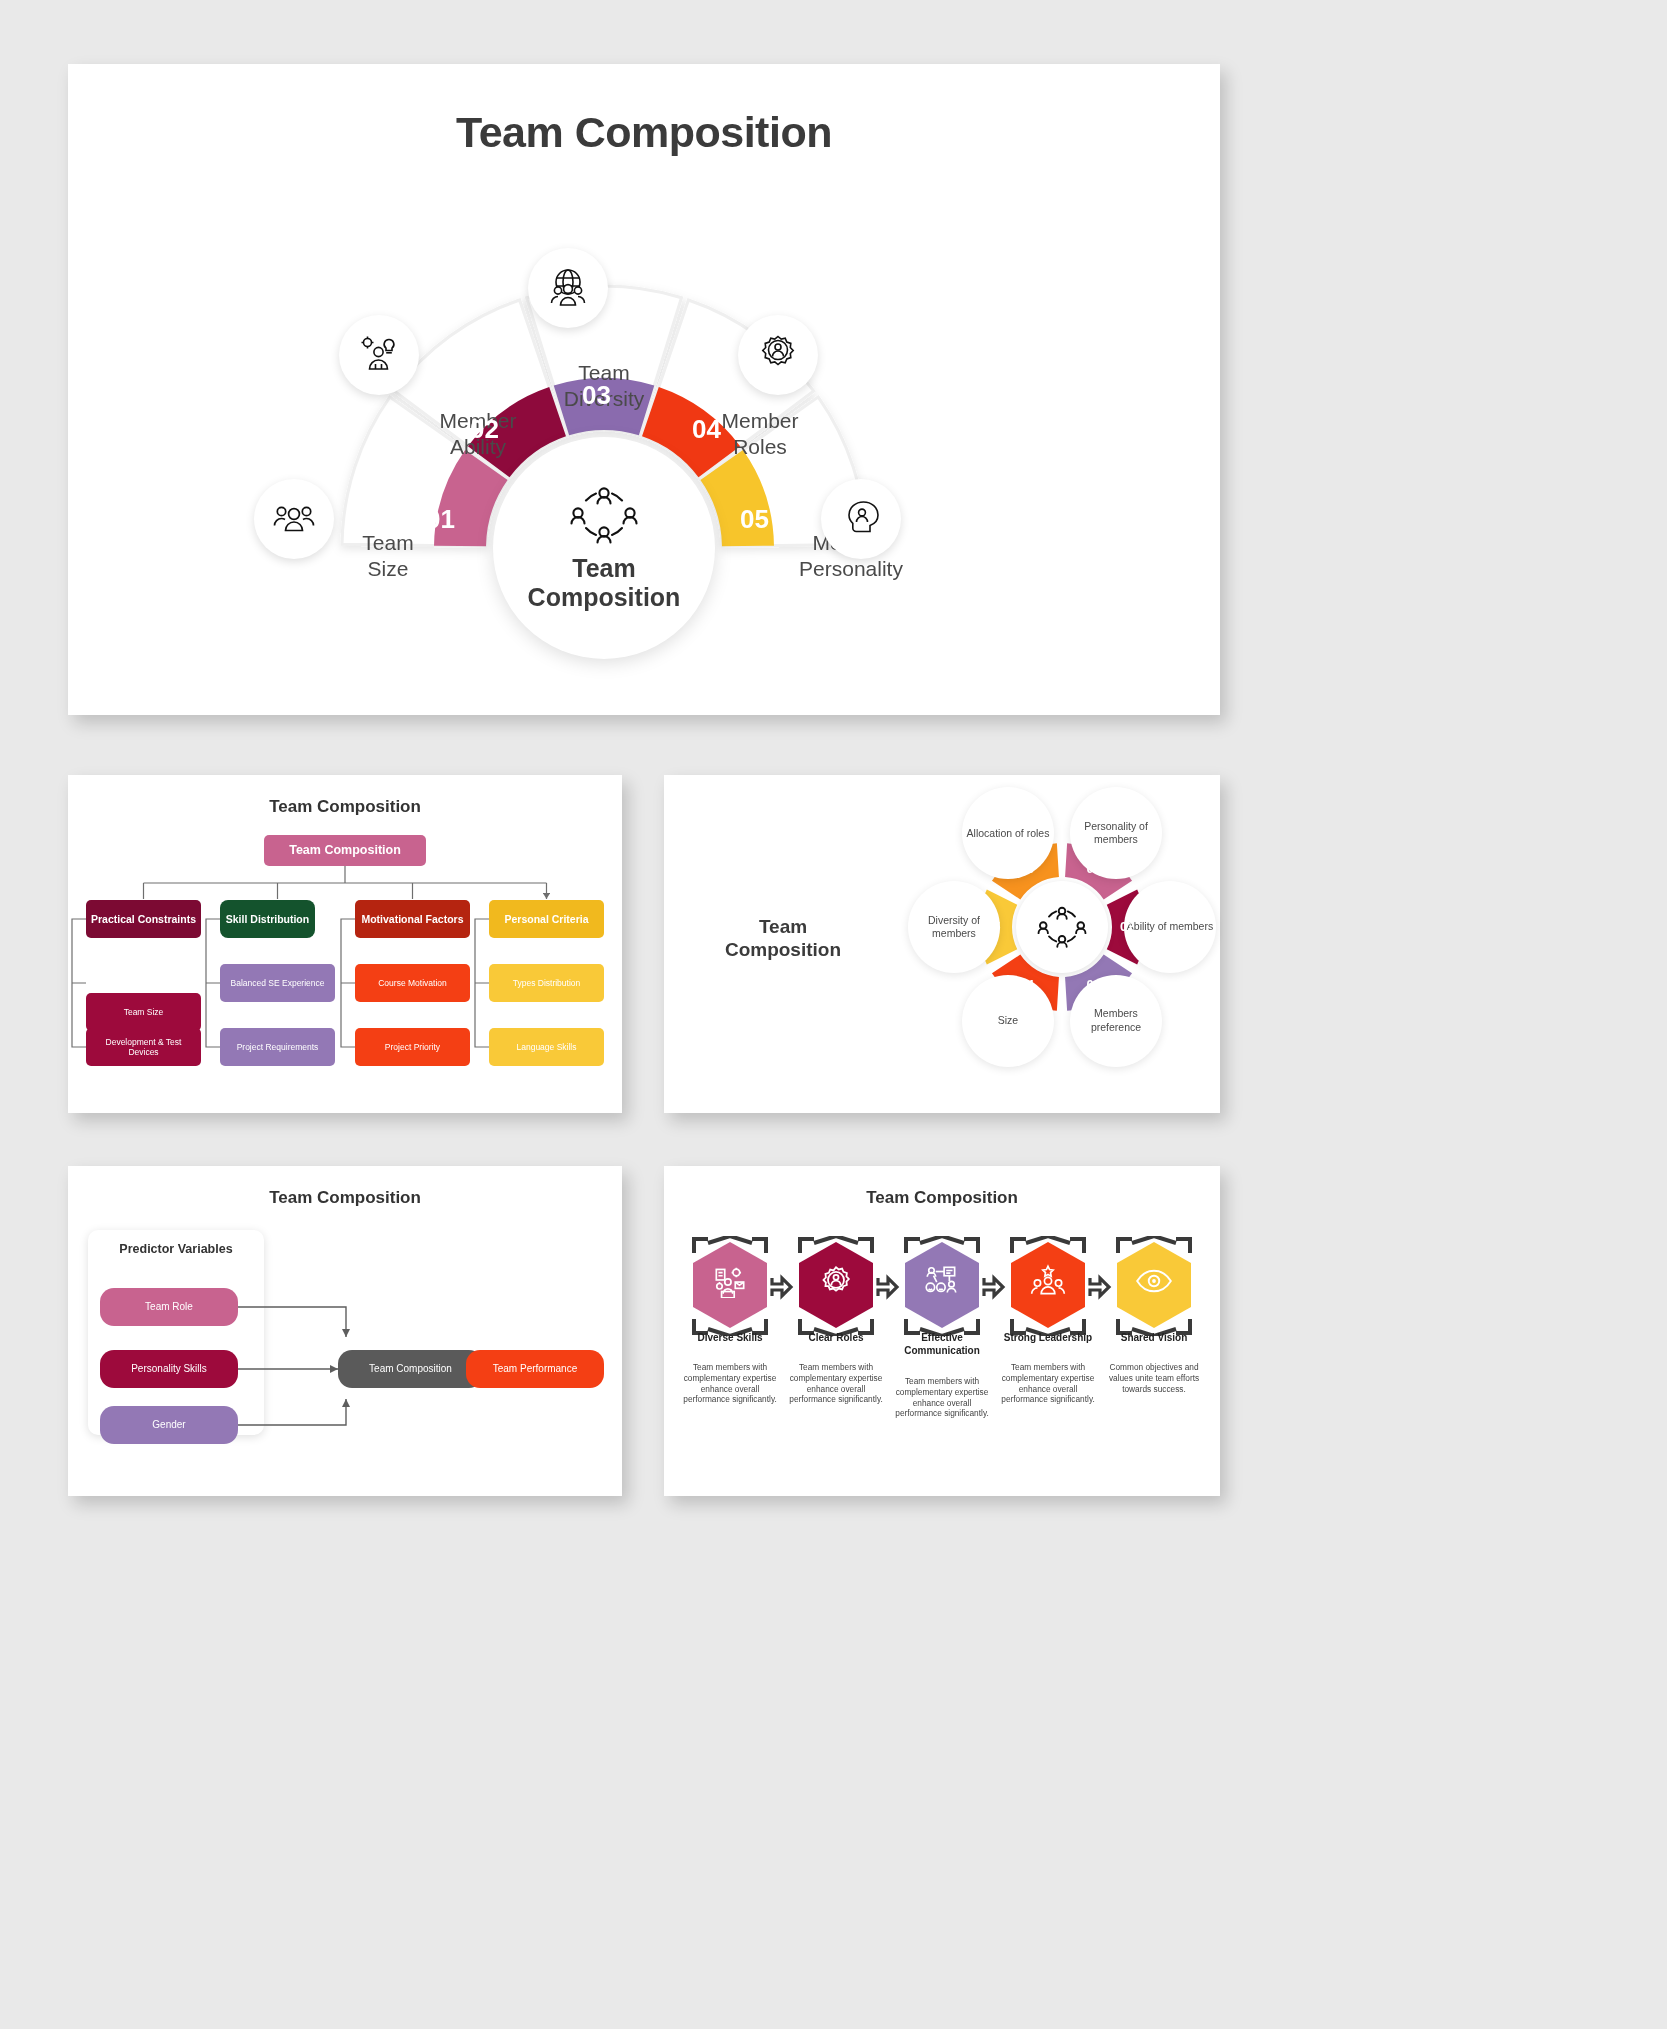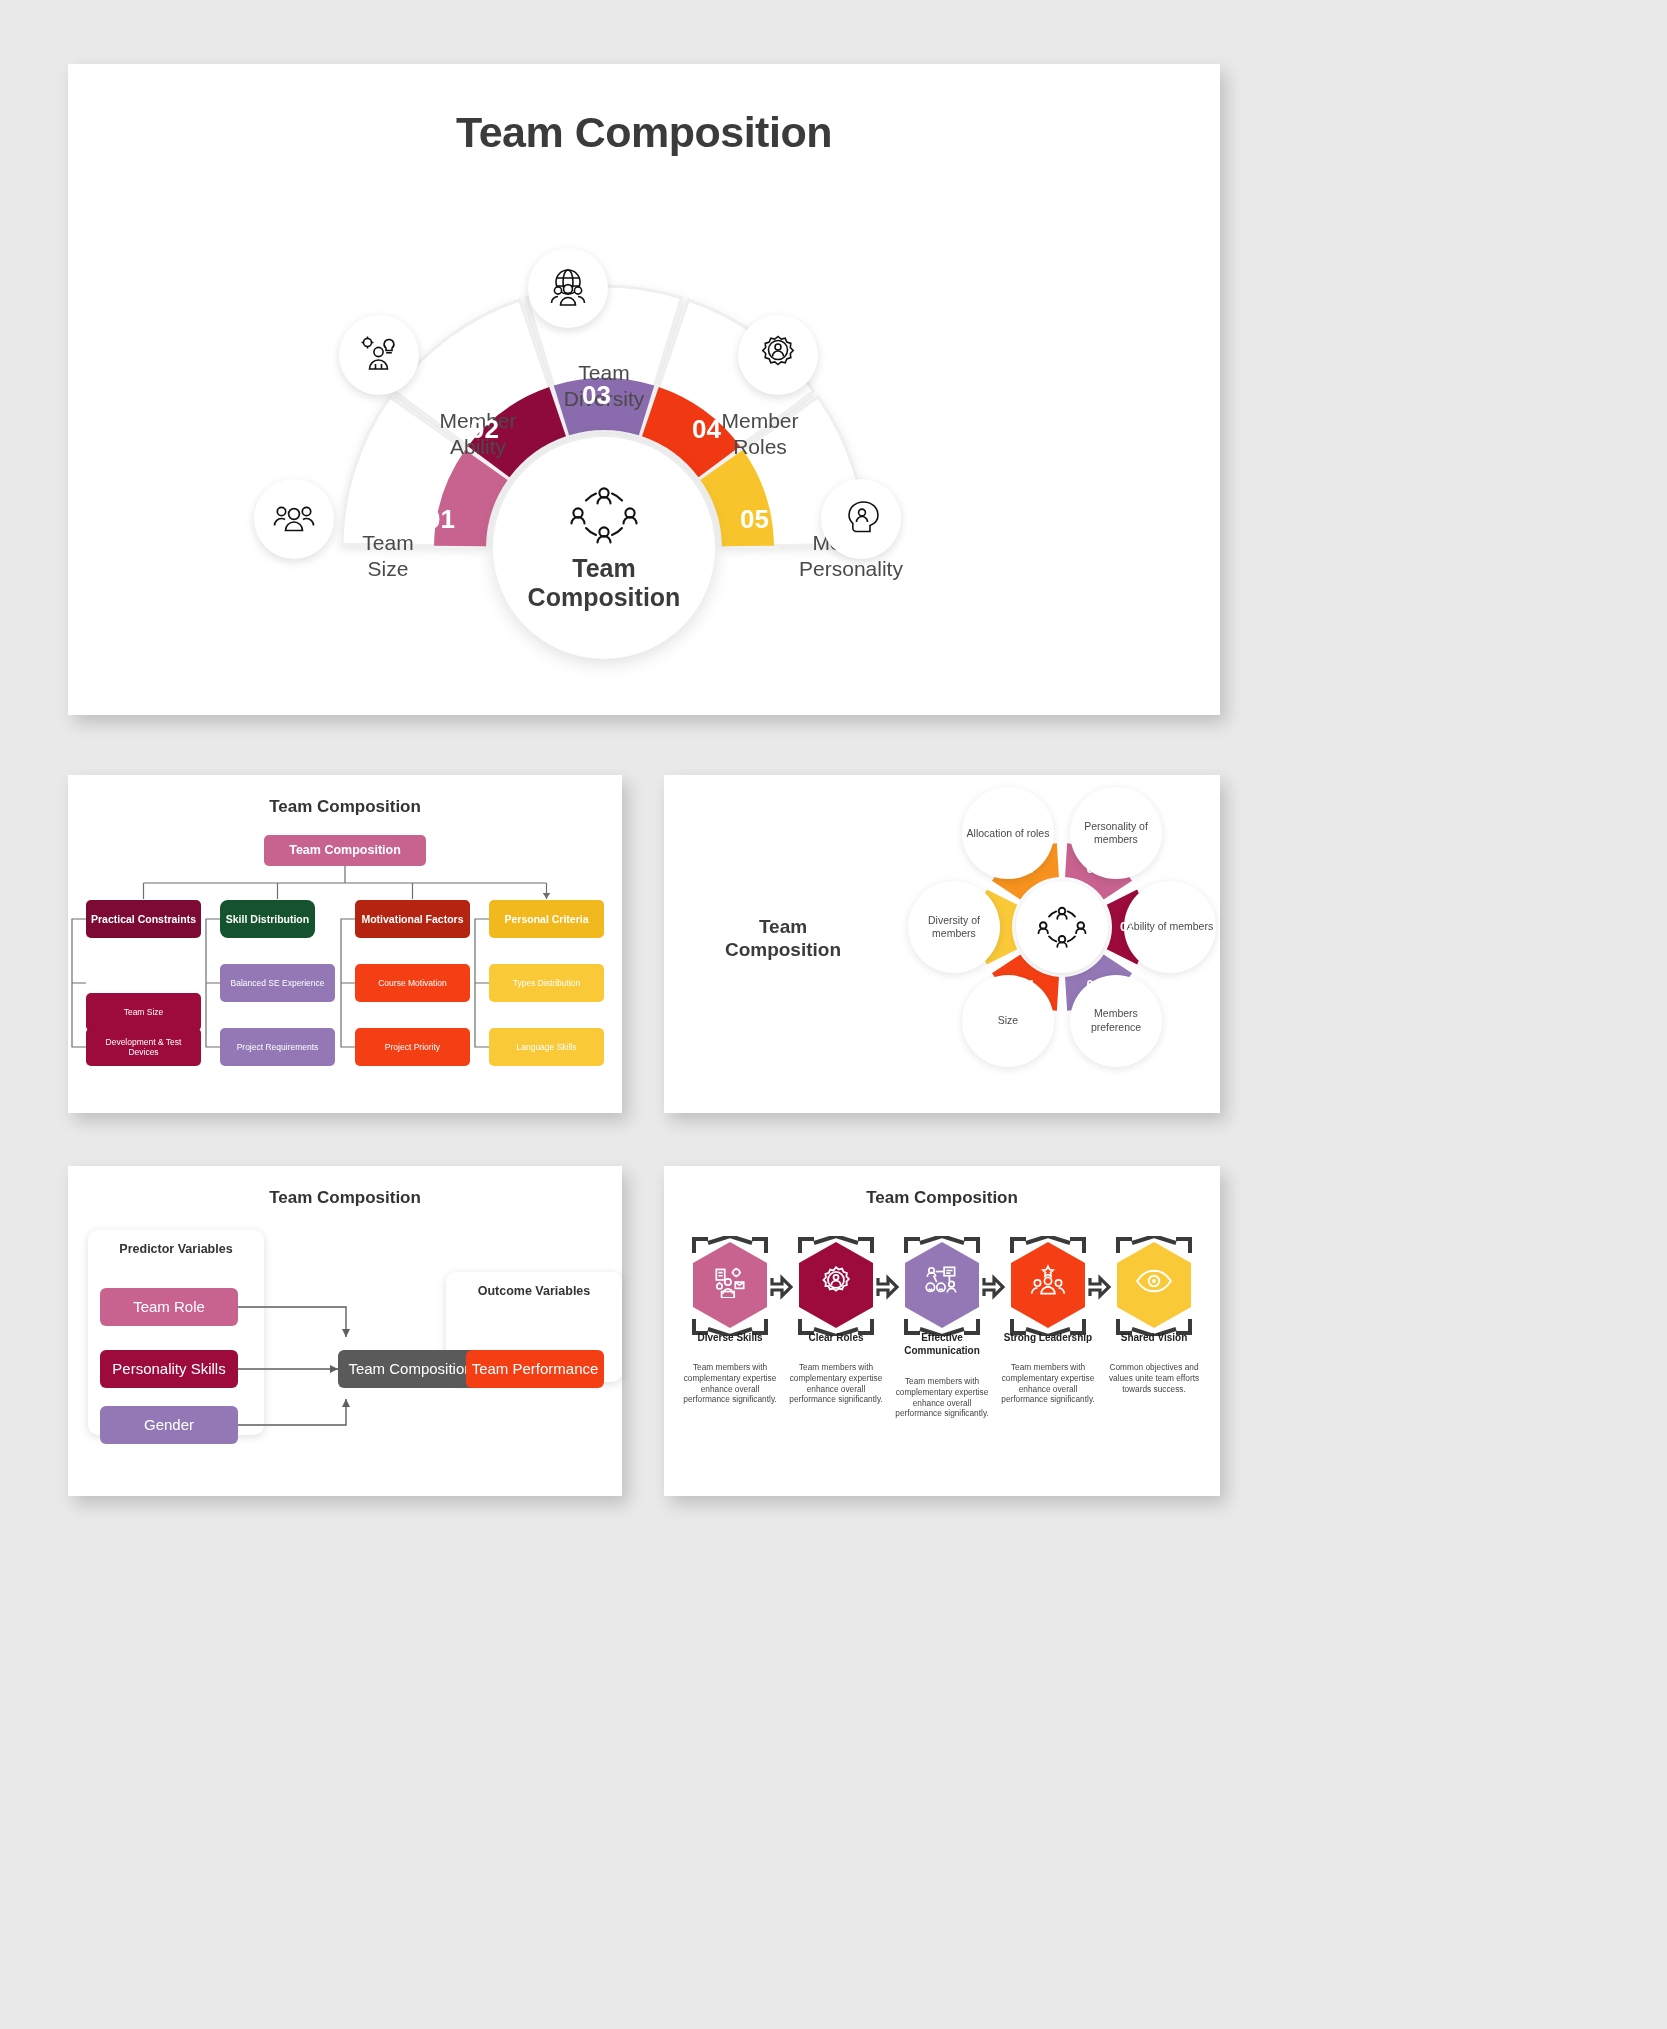--- a/index.html
+++ b/index.html
@@ -99,23 +99,23 @@
   
   .panel {
     position: absolute; background: #fff; border-radius: 10px;
     box-shadow: 0 2px 10px rgba(0,0,0,0.13);
   }
   .panel-h {
     position: absolute; width: 100%; text-align: center;
     font-size: 12.5px; font-weight: bold; color: #333; top: 12px;
   }
   .flow-box {
-    position: absolute; border-radius: 6px; color: #fff;
+    position: absolute; border-radius: 14px; color: #fff;
     display: flex; align-items: center; justify-content: center;
-    font-size: 15px; text-align: center; line-height: 1.2;
+    font-size: 10px; text-align: center; line-height: 1.2;
   }
 
   
   .hexcell { position: absolute; width: 104px; }
   .hex-outline {
     position: absolute; left: 50%; top: 0; transform: translateX(-50%);
     width: 92px; height: 100px;
   }
   .hex-title {
     position: absolute; top: 96px; width: 100%; text-align: center;
@@ -334,23 +334,20 @@
         <div class="petal-num" style="left: 322px; top: 144px;">05</div>
         <div class="petal-num" style="left: 355.5px; top: 85.9763px;">06</div>
       </div>
   </div>
 
   <div class="slide" id="slide-flow">
     <div class="mini-title">Team Composition</div>
 
     <div class="panel" style="left:20px;top:64px;width:176px;height:205px;">
       <div class="panel-h">Predictor Variables</div>
-    </div>
-    <div class="panel" style="left:378px;top:106px;width:176px;height:110px;">
-      <div class="panel-h">Outcome Variables</div>
     </div>
 
     <svg width="554" height="330" style="position:absolute;left:0;top:0;pointer-events:none">
       <g fill="none" stroke="#5e5e5e" stroke-width="1.4">
         <path d="M170 141 H278 V171" marker-end="url(#ar)"></path>
         <path d="M170 203 H270" marker-end="url(#ar)"></path>
         <path d="M170 259 H278 V233" marker-end="url(#ar)"></path>
         <path d="M343 203 H400" marker-end="url(#ar)"></path>
       </g>
       <defs>

